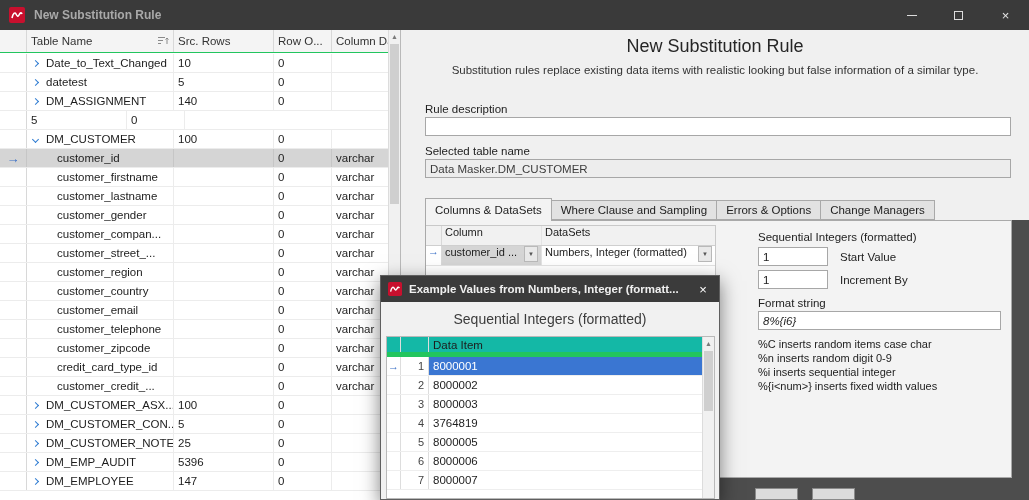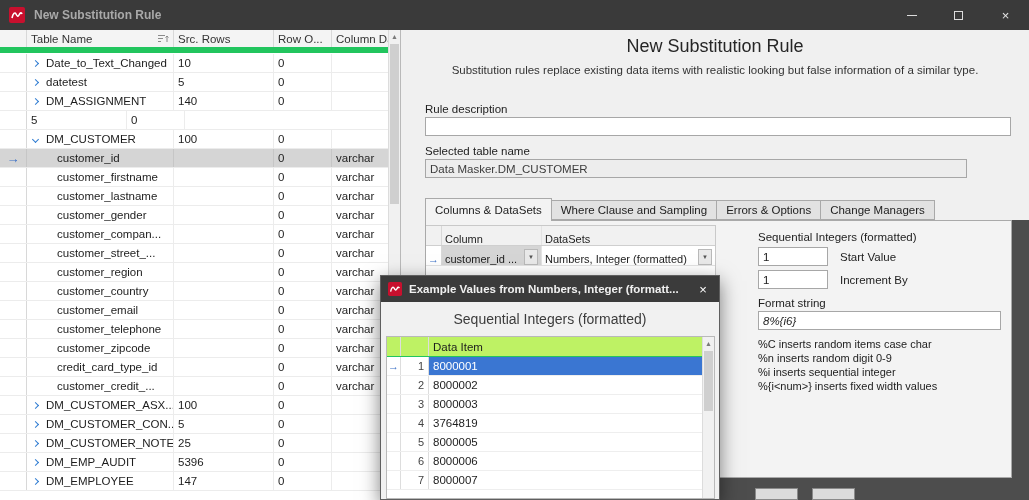--- a/index.html
+++ b/index.html
@@ -12,21 +12,21 @@
   .app-icon{margin-left:9px;flex:0 0 auto}
   .title{margin-left:9px;font-size:12px;font-weight:bold;color:#a9a9a9}
   .win-controls{margin-left:auto;display:flex;height:30px}
   .win-btn{width:47px;height:30px;display:flex;align-items:center;justify-content:center;cursor:default}
   .glyph-min{width:10px;height:1px;background:#dcdcdc;display:block}
   .glyph-max{width:9px;height:9px;border:1px solid #dcdcdc;display:block}
   .glyph-close{font-size:13px;color:#e6e6e6;line-height:1}
 
   
   .left-panel{position:absolute;left:0;top:30px;width:401px;height:470px;background:#fff;border-right:1px solid #b9b9b9}
-  .lheader{position:absolute;left:0;top:0;right:12px;height:23px;display:flex;background:#f4f4f4;border-bottom:6px solid #22c55e}
+  .lheader{position:absolute;left:0;top:0;right:12px;height:23px;display:flex;background:#f4f4f4;border-bottom:1px solid #22c55e}
   .lh{display:flex;align-items:center;padding:0 4px;font-size:11.5px;color:#333;border-right:1px solid #d8d8d8;overflow:hidden;white-space:nowrap}
   .lrows{position:absolute;left:0;top:24px;right:12px;bottom:0;overflow:hidden}
   .lrow{display:flex;height:19px;border-bottom:1px solid #ececec;background:#fff}
   .lrow.sel{background:#d5d5d5}
   .lrow.sel .c{border-right-color:#c6c6c6}
   .c{display:flex;align-items:center;padding:0 4px;font-size:11.5px;color:#1d1d1d;border-right:1px solid #ececec;overflow:hidden;white-space:nowrap}
   .w-ind{width:27px;flex:none;justify-content:center;border-right:1px solid #d8d8d8}
   .w-name{width:147px;flex:none}
   .w-src{width:100px;flex:none}
   .w-rowo{width:58px;flex:none}
@@ -54,21 +54,21 @@
   .tab.active{height:23px;margin-bottom:-1px;background:#f3f3f3;border-bottom:none;z-index:3}
   .tabpage{position:absolute;left:24px;top:190px;width:587px;height:258px;background:#f3f3f3;border:1px solid #a9a9a9;z-index:1}
   .dark-right{position:absolute;left:611px;top:190px;width:17px;height:280px;background:#4d4d4d}
   .dark-bottom{position:absolute;left:0;top:448px;width:628px;height:22px;background:#4d4d4d}
   .partial-btn{position:absolute;top:10px;width:43px;height:12px;background:#dcdcdc;border:1px solid #8a8a8a}
 
   
   .cols-grid{position:absolute;left:0;top:4px;width:290px;bottom:0;background:#fff;border-top:1px solid #c9c9c9;border-right:1px solid #c9c9c9}
   .cg-header{display:flex;height:20px;background:#f1f1f1;border-bottom:1px solid #cfcfcf}
   .cg-row{display:flex;height:20px;border-bottom:1px solid #e3e3e3}
-  .cg-cell{display:flex;align-items:flex-end;padding:0 3px;font-size:11px;color:#1d1d1d;border-right:1px solid #e3e3e3;overflow:hidden;white-space:nowrap}
+  .cg-cell{display:flex;align-items:flex-start;padding:0 3px;font-size:11px;color:#1d1d1d;border-right:1px solid #e3e3e3;overflow:hidden;white-space:nowrap}
   .cg-ind{width:16px;flex:none;justify-content:center;border-right:1px solid #d8d8d8}
   .cg-col{width:100px;flex:none}
   .cg-ds{flex:1;border-right:none}
   .combo-col{background:#d5d5d5}
   .combo-arrow{margin-left:auto;width:14px;height:16px;background:#e9e9e9;border:1px solid #b9b9b9;display:flex;align-items:center;justify-content:center;font-size:6px;color:#555;flex:none}
 
   
   .params{position:absolute;left:0;top:0;right:0;bottom:0}
   .p-label{position:absolute;font-size:11.5px;color:#222;white-space:nowrap}
   .help{position:absolute;font-size:11px;color:#222}
@@ -76,21 +76,21 @@
 
   
   .example-dialog{position:absolute;left:380px;top:275px;width:340px;height:225px;background:#f1f1f1;border:1px solid #5f5f5f;box-shadow:0 6px 18px rgba(0,0,0,.5);z-index:10}
   .ex-titlebar{height:26px;background:#3b3b3b;display:flex;align-items:center}
   .ex-titlebar .app-icon{margin-left:7px}
   .ex-title{margin-left:7px;margin-right:4px;font-size:11.5px;font-weight:bold;color:#f0f0f0;white-space:nowrap;overflow:hidden;flex:1}
   .ex-close{width:32px;height:26px;display:flex;align-items:center;justify-content:center;color:#fff;font-size:13px;flex:none}
   .ex-heading{text-align:center;font-size:14px;color:#3c3c3c;margin-top:9px}
   .ex-grid{position:absolute;left:5px;right:4px;top:60px;bottom:0;background:#fff;border:1px solid #b9b9b9;overflow:hidden}
   .ex-content{position:absolute;left:0;top:0;right:12px;bottom:0}
-  .ex-header{display:flex;height:20px;background:#bef264;border-bottom:1px solid #22c55e}
+  .ex-header{display:flex;height:20px;background:#14b8a6;border-bottom:5px solid #22c55e}
   .ex-row{display:flex;height:19px;border-bottom:1px solid #eeeeee}
   .ex-ind{width:14px;flex:none;border-right:1px solid #dddddd;display:flex;align-items:center;justify-content:center}
   .ex-num{width:28px;flex:none;border-right:1px solid #dddddd;display:flex;align-items:center;justify-content:flex-end;padding-right:4px;font-size:11px;color:#444}
   .ex-val{flex:1;display:flex;align-items:center;padding:0 4px;font-size:11.5px;color:#1d1d1d;overflow:hidden;white-space:nowrap}
   .ex-row.sel .ex-val{background:#3a76d2;color:#fff}
   .ex-vscroll{position:absolute;right:0;top:0;bottom:0;width:12px;background:#f1f1f1;border-left:1px solid #dcdcdc}
   .ex-thumb{height:60px}
 </style>
 </head>
 <body>
@@ -363,21 +363,21 @@
   </div>
 
   <div class="right-panel">
     <div class="form-title">New Substitution Rule</div>
     <div class="form-sub">Substitution rules replace existing data items with realistic looking but false information of a similar type.</div>
 
     <div class="field-label" style="left:24px;top:73px">Rule description</div>
     <input class="txt-input" style="left: 24px; top: 87px; width: 586px;" value="">
 
     <div class="field-label" style="left:24px;top:115px">Selected table name</div>
-    <input class="txt-input readonly" readonly="" style="left: 24px; top: 129px; width: 542px;" value="Data Masker.DM_CUSTOMER">
+    <input class="txt-input readonly" readonly="" style="left: 24px; top: 129px; width: 586px;" value="Data Masker.DM_CUSTOMER">
 
     <div class="tabs" id="tabs">
         <div class="tab active">Columns &amp; DataSets</div>
         <div class="tab">Where Clause and Sampling</div>
         <div class="tab">Errors &amp; Options</div>
         <div class="tab">Change Managers</div>
       </div>
 
     <div class="tabpage">
       <div class="cols-grid">

